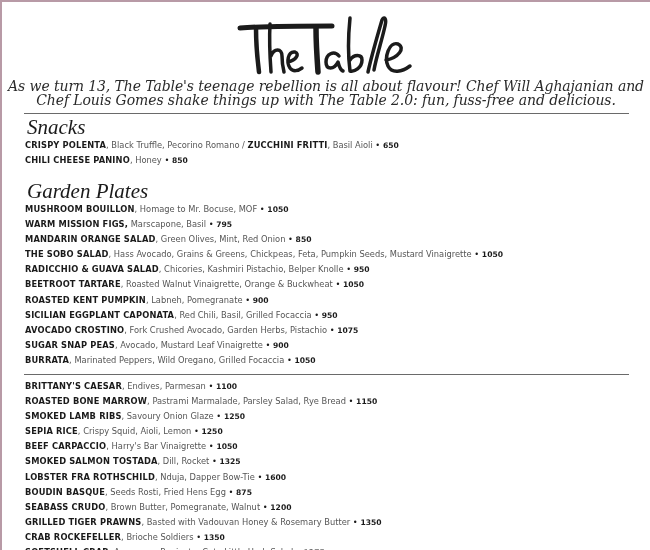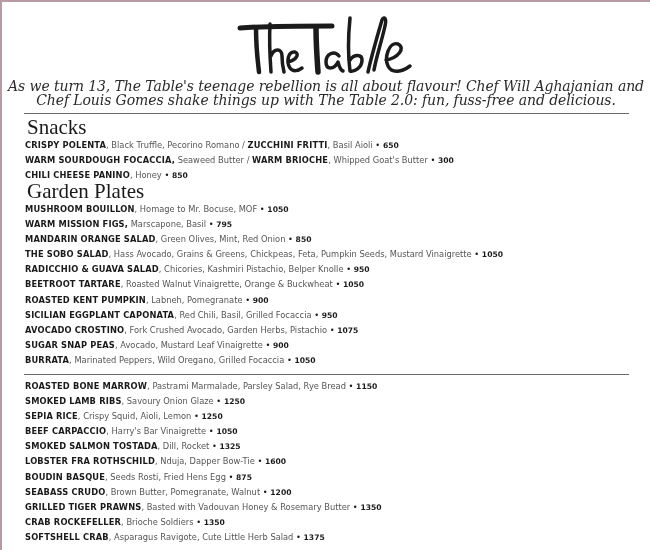--- a/index.html
+++ b/index.html
@@ -29,20 +29,21 @@
       color: #2a2a2a;
       letter-spacing: -0.1px;
     }
     .divider {
       position: absolute; left: 22px; width: 605px; height: 1px;
       background: #6a6a6a;
     }
     .section-title {
       position: absolute; left: 25px;
       font-family: "Liberation Serif", serif;
+      font-style: italic;
       font-size: 21px;
       line-height: 22px;
       color: #1a1a1a;
       text-align: center;
     }
     .items {
       position: absolute; left: 23px; right: 22px;
       font-size: 8.3px;
       color: #555;
       white-space: nowrap;
@@ -87,23 +88,20 @@
 </div>
 
 <div class="divider" style="top:111px;"></div>
 
 <div class="section-title" style="top:114px;">Snacks</div>
 <div class="items" style="top:136px; line-height:14.2px;">
   <div class="item">
     <span class="name">CRISPY POLENTA</span><span class="desc">, Black Truffle, Pecorino Romano / </span><span class="name">ZUCCHINI FRITTI</span><span class="desc">, Basil Aioli</span><span class="sep"> • </span><span class="price">650</span>
   </div>
   <div class="item">
-    <span class="name">WARM SOURDOUGH FOCACCIA,</span><span class="desc"> Seaweed Butter / </span><span class="name">WARM BRIOCHE</span><span class="desc">, Whipped Goat's Butter</span><span class="sep"> • </span><span class="price">300</span>
-  </div>
-  <div class="item">
     <span class="name">CHILI CHEESE PANINO</span><span class="desc">, Honey</span><span class="sep"> • </span><span class="price">850</span>
   </div>
 </div>
 
 <div class="section-title" style="top:178px;">Garden Plates</div>
 <div class="items" style="top:200px; line-height:14.1px;">
   <div class="item"><span class="name">MUSHROOM BOUILLON</span><span>, Homage to Mr. Bocuse, MOF</span><span class="sep"> • </span><span class="price">1050</span></div>
   <div class="item"><span class="name">WARM MISSION FIGS,</span><span> Marscapone, Basil </span><span class="sep"> • </span><span class="price">795</span></div>
   <div class="item"><span class="name">MANDARIN ORANGE SALAD</span><span>, Green Olives, Mint, Red Onion</span><span class="sep"> • </span><span class="price">850</span></div>
   <div class="item"><span class="name">THE SOBO SALAD</span><span>, Hass Avocado, Grains &amp; Greens, Chickpeas, Feta, Pumpkin Seeds, Mustard Vinaigrette</span><span class="sep"> • </span><span class="price">1050</span></div>
@@ -112,20 +110,21 @@
   <div class="item"><span class="name">ROASTED KENT PUMPKIN</span><span>, Labneh, Pomegranate</span><span class="sep"> • </span><span class="price">900</span></div>
   <div class="item"><span class="name">SICILIAN EGGPLANT CAPONATA</span><span>, Red Chili, Basil, Grilled Focaccia</span><span class="sep"> • </span><span class="price">950</span></div>
   <div class="item"><span class="name">AVOCADO CROSTINO</span><span>, Fork Crushed Avocado, Garden Herbs, Pistachio</span><span class="sep"> • </span><span class="price">1075</span></div>
   <div class="item"><span class="name">SUGAR SNAP PEAS</span><span>, Avocado, Mustard Leaf Vinaigrette</span><span class="sep"> • </span><span class="price">900</span></div>
   <div class="item"><span class="name">BURRATA</span><span>, Marinated Peppers, Wild Oregano, Grilled Focaccia</span><span class="sep"> • </span><span class="price">1050</span></div>
 </div>
 
 <div class="divider" style="top:372px;"></div>
 
 <div class="items" style="top:377px; line-height:14.1px;">
+  <div class="item"><span class="name">BRITTANY'S CAESAR</span><span>, Endives, Parmesan</span><span class="sep"> • </span><span class="price">1100</span></div>
   <div class="item"><span class="name">ROASTED BONE MARROW</span><span>, Pastrami Marmalade, Parsley Salad, Rye Bread</span><span class="sep"> • </span><span class="price">1150</span></div>
   <div class="item"><span class="name">SMOKED LAMB RIBS</span><span>, Savoury Onion Glaze</span><span class="sep"> • </span><span class="price">1250</span></div>
   <div class="item"><span class="name">SEPIA RICE</span><span>, Crispy Squid, Aioli, Lemon</span><span class="sep"> • </span><span class="price">1250</span></div>
   <div class="item"><span class="name">BEEF CARPACCIO</span><span>, Harry's Bar Vinaigrette</span><span class="sep"> • </span><span class="price">1050</span></div>
   <div class="item"><span class="name">SMOKED SALMON TOSTADA</span><span>, Dill, Rocket</span><span class="sep"> • </span><span class="price">1325</span></div>
   <div class="item"><span class="name">LOBSTER FRA ROTHSCHILD</span><span>, Nduja, Dapper Bow-Tie</span><span class="sep"> • </span><span class="price">1600</span></div>
   <div class="item"><span class="name">BOUDIN BASQUE</span><span>, Seeds Rosti, Fried Hens Egg</span><span class="sep"> • </span><span class="price">875</span></div>
   <div class="item"><span class="name">SEABASS CRUDO</span><span>, Brown Butter, Pomegranate, Walnut</span><span class="sep"> • </span><span class="price">1200</span></div>
   <div class="item"><span class="name">GRILLED TIGER PRAWNS</span><span>, Basted with Vadouvan Honey &amp; Rosemary Butter</span><span class="sep"> • </span><span class="price">1350</span></div>
   <div class="item"><span class="name">CRAB ROCKEFELLER</span><span>, Brioche Soldiers</span><span class="sep"> • </span><span class="price">1350</span></div>

